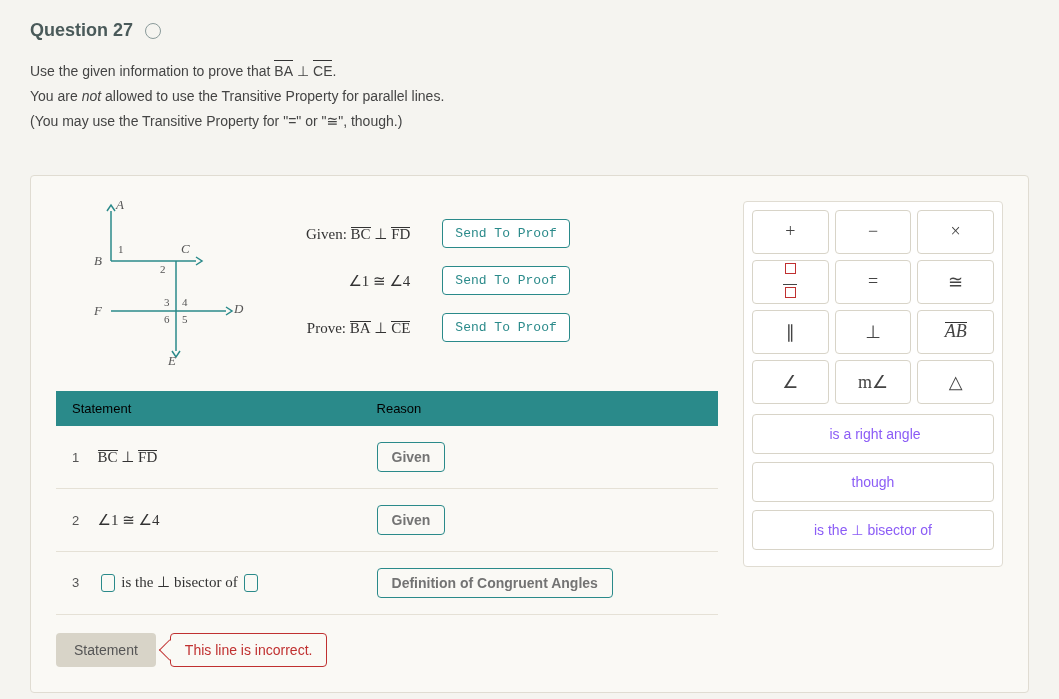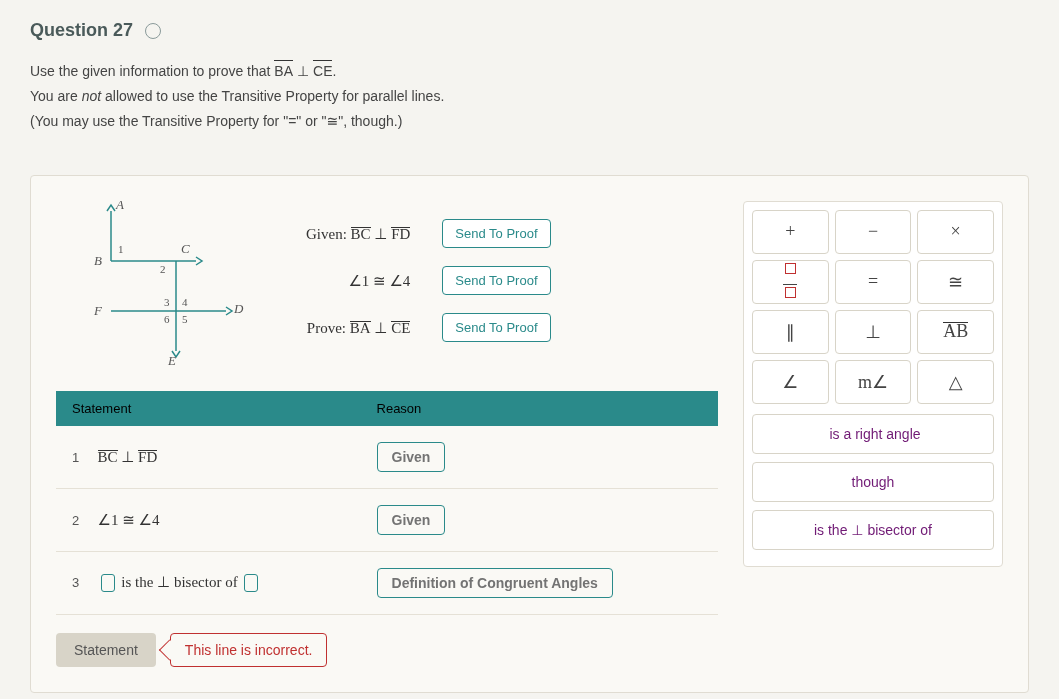--- a/index.html
+++ b/index.html
@@ -14,37 +14,37 @@
   .q-header .refresh { width:16px; height:16px; border:1.5px solid #8a9a9a; border-radius:50%; position:relative; display:inline-block;}
   .instructions { line-height: 1.8; font-size: 14px; color:#444; margin-bottom: 40px;}
   .instructions em { font-style: italic; }
   .panel { border:1px solid #e0dcd2; border-radius:4px; background:#faf9f5; padding:25px; display:flex; gap:25px; align-items:flex-start;}
   .left-col { flex:1; }
   .right-col { width:260px; }
   .diagram-row { display:flex; gap:60px; align-items:center; margin-bottom:30px; padding-left:20px;}
   .diagram { width:170px; height:160px; position:relative; }
   .given-block { display:flex; flex-direction:column; gap:18px; }
   .given-line { display:flex; align-items:center; gap:32px; font-family:'Times New Roman', serif; font-size:15px; justify-content: flex-end;}
-  .send-btn { border:1px solid #2a8a8a; color:#2a8a8a; background:#fff; padding:6px 12px; border-radius:4px; font-size:13px; cursor:pointer; font-family:Liberation Sans, sans-serif;}
+  .send-btn { border:1px solid #2a8a8a; color:#2a8a8a; background:#fff; padding:6px 12px; border-radius:4px; font-size:13px; cursor:pointer; font-family:Liberation Mono, monospace;}
   .proof-table { width:100%; border-collapse: collapse; }
   .proof-table thead th { background:#2a8a8a; color:#000000; text-align:left; padding:10px 16px; font-size:13px; font-weight:normal;}
   .proof-table thead th:first-child { width:46%; }
   .proof-table tbody td { padding:16px; border-bottom:1px solid #e5e1d6; vertical-align:middle; font-family:'Times New Roman', serif; font-size:15px; color:#333;}
   .row-num { display:inline-block; width:18px; color:#555; font-family:Arial; font-size:13px;}
   .reason-chip { display:inline-block; border:1px solid #2a8a8a; border-radius:4px; padding:6px 14px; font-family:Arial; font-size:14px; color:#737373;font-weight:bold;}
   .placeholder-box { display:inline-block; width:14px; height:18px; border:1.5px solid #2a8a8a; border-radius:3px; vertical-align:middle; margin:0 3px;}
   .validate-row { display:flex; align-items:center; gap:14px; margin-top:18px; }
   .validate-btn { background:#d8d4c8; border:none; color:#555; padding:9px 18px; border-radius:4px; font-size:14px; cursor:pointer;}
   .error-msg { color:#c03030; border:1.5px solid #c03030; position:relative; padding:8px 14px; border-radius:4px; font-size:14px;}
   .error-msg::before { content:''; position:absolute; left:-9px; top:50%; transform:translateY(-50%) rotate(45deg); width:14px; height:14px; background:#faf9f5; border-left:1.5px solid #c03030; border-bottom:1.5px solid #c03030;}
   .keypad { border:1px solid #e0dcd2; border-radius:4px; background:#fff; padding:8px;}
   .keypad-grid { display:grid; grid-template-columns:repeat(3,1fr); gap:6px; margin-bottom:10px;}
   .key { border:1px solid #d8d4c8; border-radius:4px; height:44px; display:flex; align-items:center; justify-content:center; font-size:18px; color:#444; cursor:pointer; font-family:'Times New Roman', serif; background:#fff;}
   .key .sq { display:inline-block; width:11px; height:11px; border:1.5px solid #c03030;}
-  .wide-key { border:1px solid #d8d4c8; border-radius:4px; height:40px; display:flex; align-items:center; justify-content:center; font-size:14px; color:#701a75; cursor:pointer; margin-bottom:8px; background:#fff; gap:4px; font-family:Arial;}
+  .wide-key { border:1px solid #d8d4c8; border-radius:4px; height:40px; display:flex; align-items:center; justify-content:center; font-size:14px; color:#8b5cf6; cursor:pointer; margin-bottom:8px; background:#fff; gap:4px; font-family:Arial;}
   .ov { position:relative; display:inline-block;}
   .ov::before { content:''; position:absolute; top:1px; left:0; right:0; height:1.2px; background:#333;}
   .lbl { position:absolute; font-family:'Times New Roman',serif; font-size:13px; font-style:italic; color:#555;}
   .tick { stroke:#2a8a8a; stroke-width:1.5; fill:none;}
 </style>
 </head>
 <body>
 
 <div class="q-header">
   <span>Question 27</span>
@@ -140,21 +140,21 @@
         <div class="key">−</div>
         <div class="key">×</div>
         <div class="key">
             <span style="font-size:13px;line-height:0.9;text-align:center;"><span class="sq"></span><br><span style="display:inline-block;width:14px;height:1px;background:#444;margin:1px 0;"></span><br><span class="sq"></span></span>
           </div>
         <div class="key">=</div>
         <div class="key">≅</div>
         <div class="key">∥</div>
         <div class="key">⊥</div>
         <div class="key">
-            <span class="ov" style="">AB</span>
+            <span class="ov" style="font-style:italic;">AB</span>
           </div>
         <div class="key">∠</div>
         <div class="key">m∠</div>
         <div class="key">△</div>
       </div>
       <div class="wide-key">
           <span class="sq"></span>
           <span> is a right angle</span>
         </div>
       <div class="wide-key">

